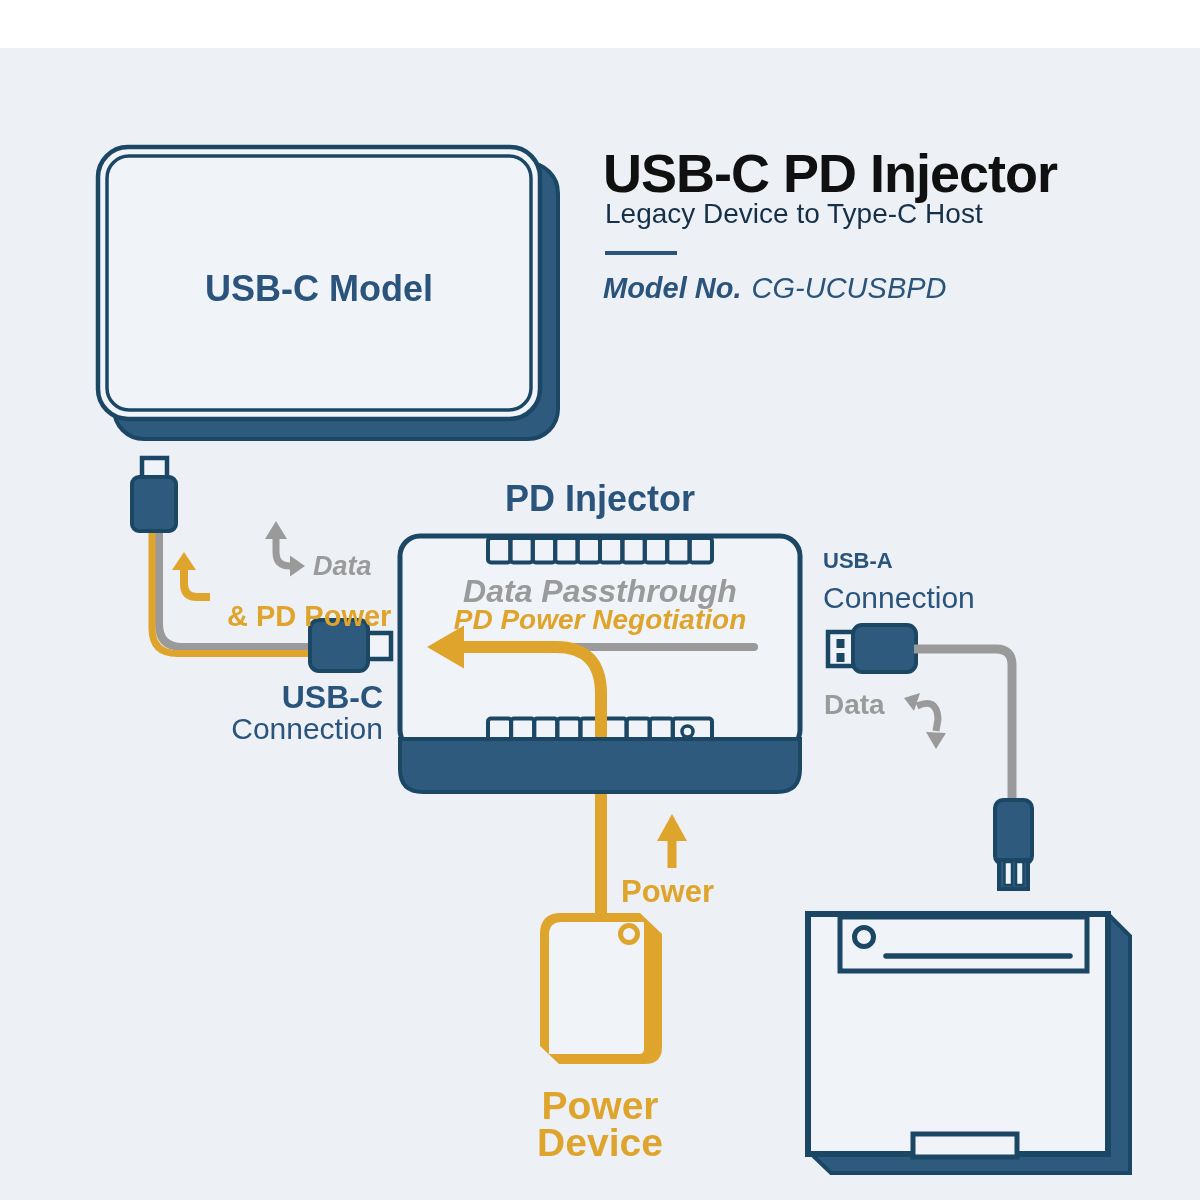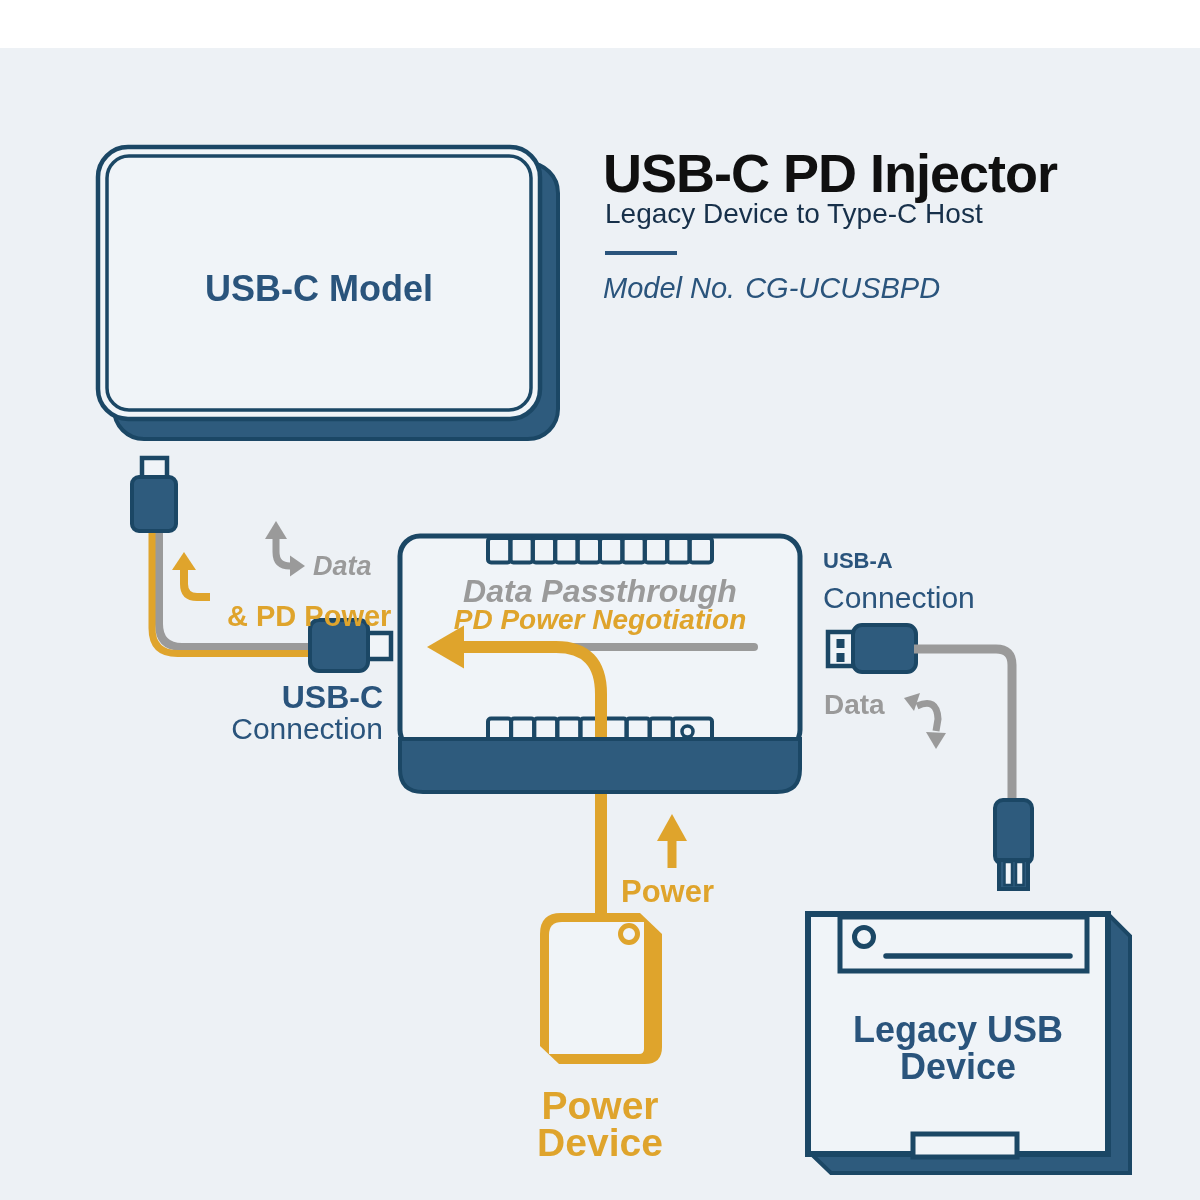--- a/index.html
+++ b/index.html
@@ -10,21 +10,21 @@
   html,body{margin:0;padding:0;}
   body{font-family:"Liberation Sans", sans-serif; background:#fff;}
   #stage{position:relative;width:1200px;height:1200px;background:var(--bg,#edf1f5);overflow:hidden;margin-top:48px;}
   #diagram{position:absolute;inset:0;width:1200px;height:1200px;}
   .lbl{position:absolute;white-space:nowrap;}
   .center{text-align:center;white-space:normal;}
   .title{font-size:54px;font-weight:800;letter-spacing:-1px;color:var(--ink,#101010);}
   .subtitle{font-size:28px;font-weight:500;color:var(--subtitle-ink,#17304a);}
   .divider{position:absolute;background:var(--navy-text,#2a547c);}
   .model{font-size:29px;font-style:italic;color:var(--navy-text,#2a547c);}
-  .model .b{font-weight:normal;}
+  .model .b{font-weight:bold;}
   .model .v{font-weight:500;margin-left:10px;}
   .navy-b{color:var(--navy-text,#2a547c);font-weight:bold;}
   .navy-r{color:var(--navy-text,#2a547c);font-weight:400;}
   .gray-it{color:var(--gray,#9a9a9a);font-weight:bold;font-style:italic;}
   .gray-b{color:var(--gray,#9a9a9a);font-weight:bold;}
   .gold-it{color:var(--gold,#dfa42c);font-weight:bold;font-style:italic;}
   .gold-b{color:var(--gold,#dfa42c);font-weight:bold;}
   
   .f-mid{fill:var(--navy-mid,#2e5b7d);stroke:var(--navy,#1b4765);}
   .f-panel{fill:var(--panel,#f0f4f8);stroke:var(--navy,#1b4765);}
@@ -158,36 +158,33 @@
 
   <div class="lbl title" style="left:603px;top:94px;">USB-C PD Injector</div>
   <div class="lbl subtitle" style="left:605px;top:150px;">Legacy Device to Type-C Host</div>
   <div class="divider" style="left:605px;top:203px;width:72px;height:4px;"></div>
   <div class="lbl model" style="left:603px;top:224px;">
     <span class="b">Model No.</span><span class="v">CG-UCUSBPD</span>
   </div>
 
   <div class="lbl center navy-b" style="left:98px;top:220px;width:442px;font-size:36px;">USB-C Model</div>
 
+  <div class="lbl center navy-b" style="left:400px;top:430px;width:400px;font-size:36px;">PD Injector</div>
   <div class="lbl center gray-it" style="left:400px;top:525px;width:400px;font-size:32px;">Data Passthrough</div>
   <div class="lbl center gold-it" style="left:400px;top:556px;width:400px;font-size:28px;text-align:center;">PD Power Negotiation</div>
 
   <div class="lbl navy-b" style="left:160px;top:631px;width:223px;text-align:right;font-size:32px;">USB-C</div>
   <div class="lbl navy-r" style="left:160px;top:664px;width:223px;text-align:right;font-size:30px;">Connection</div>
   <div class="lbl gray-it" style="left:313px;top:503px;font-size:27px;">Data</div>
   <div class="lbl gold-b" style="left:227px;top:552px;font-size:29px;">&amp; PD Power</div>
 
   <div class="lbl navy-b" style="left:823px;top:500px;font-size:22px;">USB-A</div>
   <div class="lbl navy-r" style="left:823px;top:533px;font-size:30px;">Connection</div>
   <div class="lbl gray-b" style="left:824px;top:641px;font-size:28px;">Data</div>
 
   <div class="lbl gold-b" style="left:621px;top:826px;font-size:31px;">Power</div>
   <div class="lbl center" style="left:500px;top:1039px;width:200px;font-size:39px;line-height:37px;">
     <div class="gold-b">Power</div>
     <div class="gold-b">Device</div>
   </div>
 
-  <div class="lbl center" style="left:808px;top:963px;width:300px;font-size:36px;line-height:37px;">
-    <div class="navy-b">Legacy USB</div>
-    <div class="navy-b">Device</div>
-  </div>
 
 </div>
 
 </body></html>

